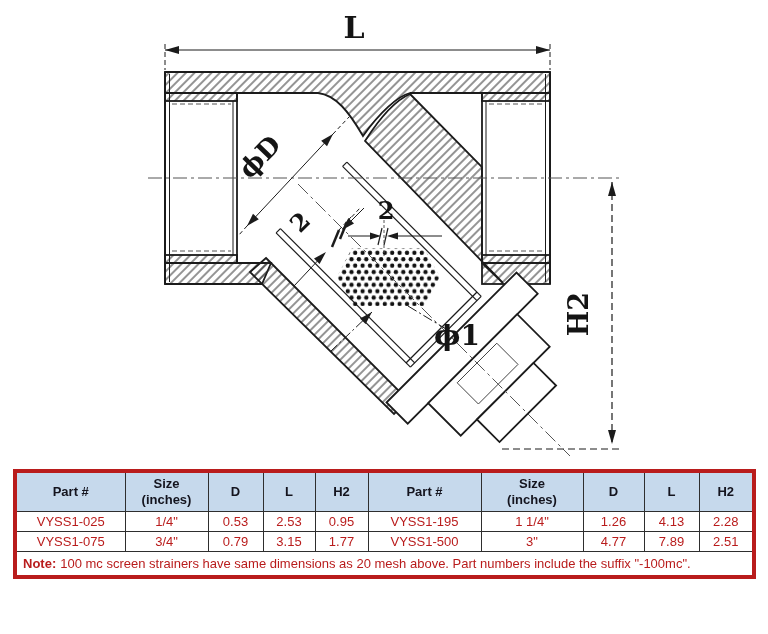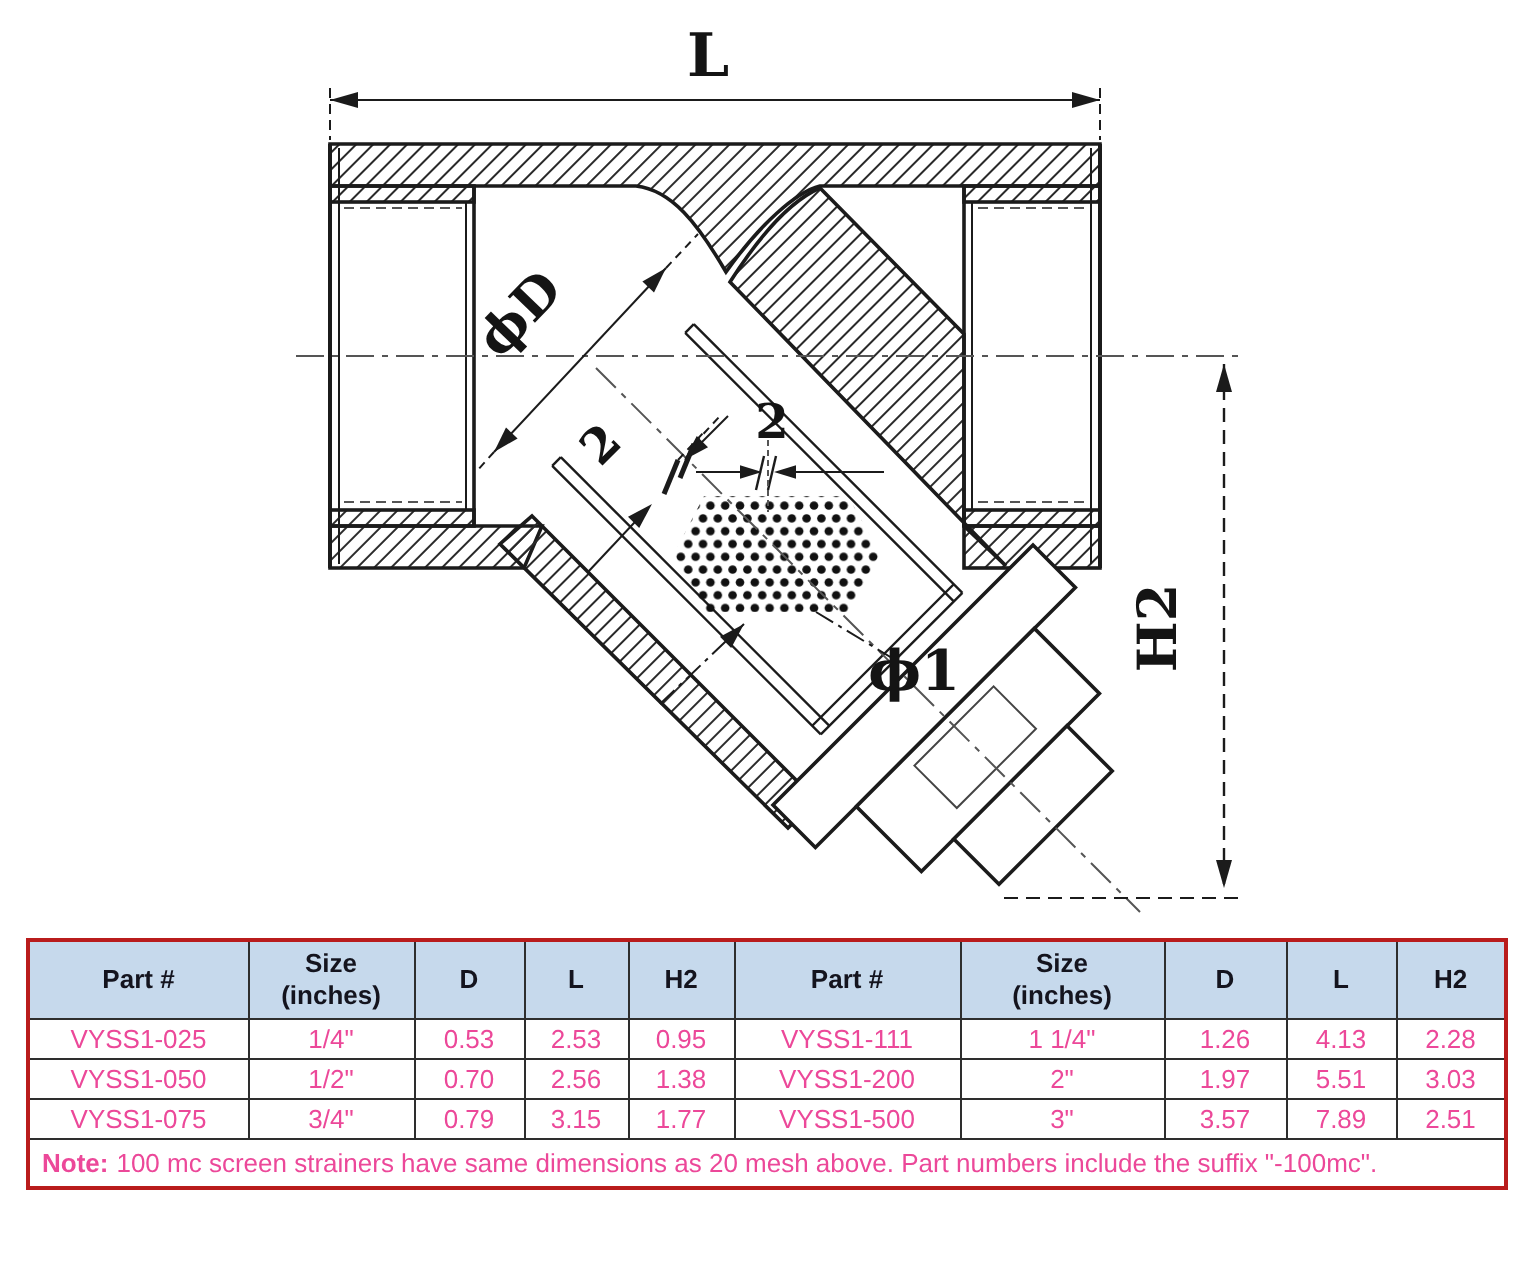--- a/index.html
+++ b/index.html
@@ -1,25 +1,25 @@
 <!DOCTYPE html>
 <html><head>
 <meta charset="utf-8">
 <style>
   html,body{margin:0;padding:0;background:#ffffff;}
   .page{position:relative;width:768px;height:634px;background:#ffffff;overflow:hidden;
         font-family:"Liberation Sans",sans-serif;}
   .drawing-wrap{position:absolute;left:0;top:0;width:768px;height:470px;}
   .dim-text{font-family:"DejaVu Serif",serif;font-weight:bold;fill:#141414;}
   .dim-table{position:absolute;left:13px;top:469px;width:741px;border-collapse:collapse;
-             table-layout:fixed;border:2px solid #b91c1c;background:#ffffff;}
+             table-layout:fixed;border:4px solid #b91c1c;background:#ffffff;}
   .dim-table th,.dim-table td{border:1px solid #2e2e2e;overflow:hidden;}
   .dim-table thead th{font-size:13px;font-weight:bold;color:#14141e;height:38px;
                       text-align:center;vertical-align:middle;white-space:pre-line;line-height:1.25;padding:0 2px;}
-  .dim-table td{font-size:13px;color:#ec4899;text-align:center;vertical-align:middle;
+  .dim-table td{font-size:13px;color:#b91c1c;text-align:center;vertical-align:middle;
                 height:19px;padding:0 2px;}
   .note-cell{text-align:left !important;font-size:13px;color:#1e1e1e;height:22px;padding:2px 6px !important;}
   .note-cell b{margin-right:4px;}
 </style>
 </head>
 <body>
 
 <div class="page">
 
   <div class="drawing-wrap">
@@ -179,47 +179,35 @@
         <th style="background: rgb(198, 217, 236);">H2</th>
       </tr>
     </thead>
     <tbody id="table-body">
         <tr>
           <td>VYSS1-025</td>
           <td>1/4"</td>
           <td>0.53</td>
           <td>2.53</td>
           <td>0.95</td>
-          <td>VYSS1-111</td>
+          <td>VYSS1-195</td>
           <td>1 1/4"</td>
           <td>1.26</td>
           <td>4.13</td>
           <td>2.28</td>
-        </tr>
-        <tr>
-          <td>VYSS1-050</td>
-          <td>1/2"</td>
-          <td>0.70</td>
-          <td>2.56</td>
-          <td>1.38</td>
-          <td>VYSS1-200</td>
-          <td>2"</td>
-          <td>1.97</td>
-          <td>5.51</td>
-          <td>3.03</td>
         </tr>
         <tr>
           <td>VYSS1-075</td>
           <td>3/4"</td>
           <td>0.79</td>
           <td>3.15</td>
           <td>1.77</td>
           <td>VYSS1-500</td>
           <td>3"</td>
-          <td>3.57</td>
+          <td>4.77</td>
           <td>7.89</td>
           <td>2.51</td>
         </tr>
       </tbody>
     <tfoot>
       <tr>
         <td class="note-cell" colspan="10">
           <b>Note:</b><span>100 mc screen strainers have same dimensions as 20 mesh above. Part numbers include the suffix "-100mc".</span>
         </td>
       </tr>

